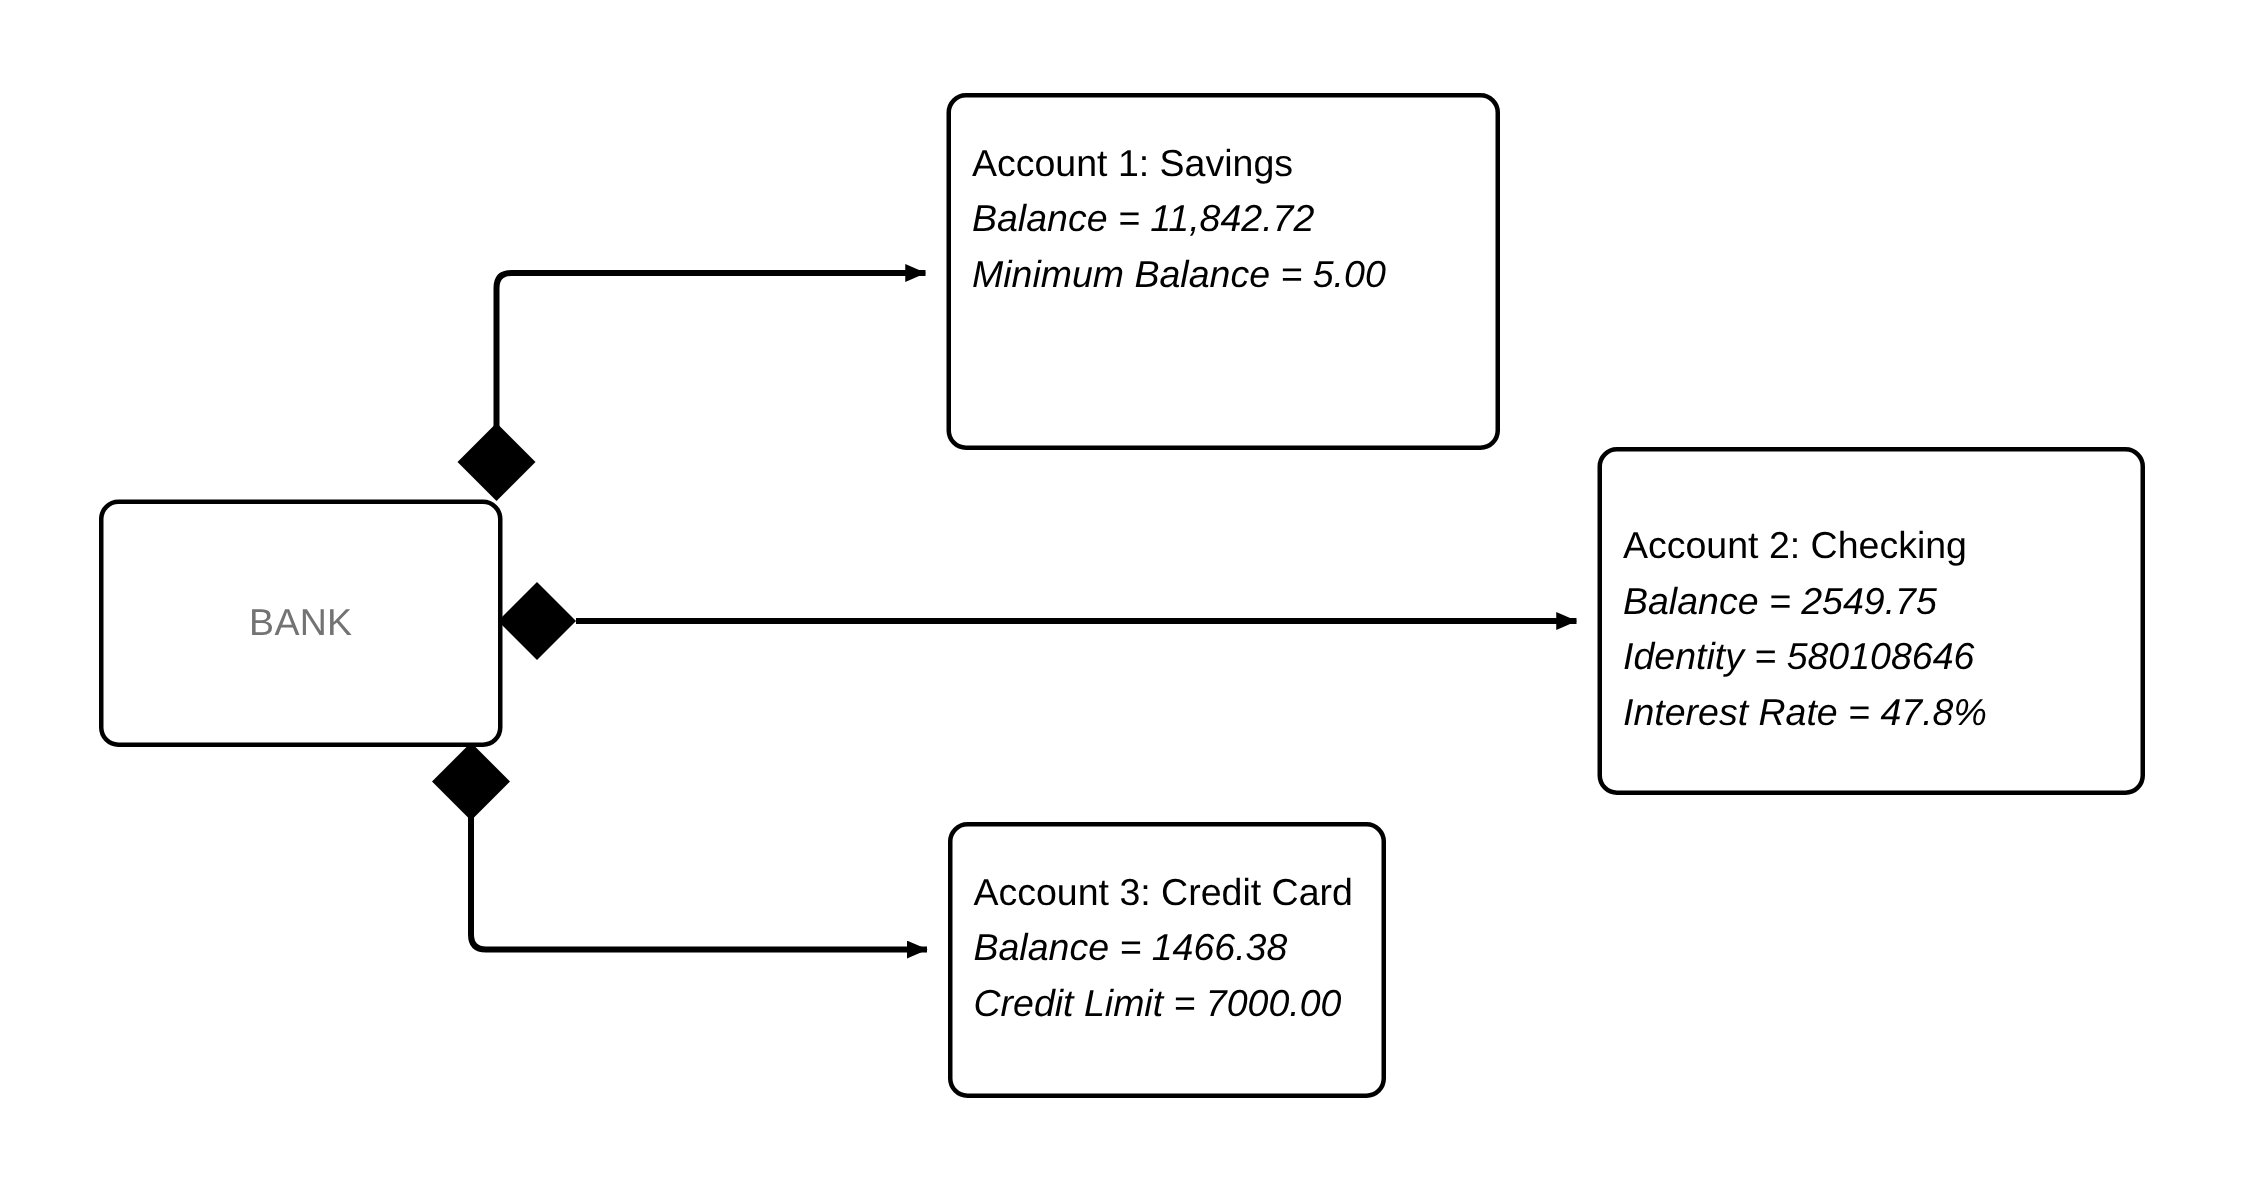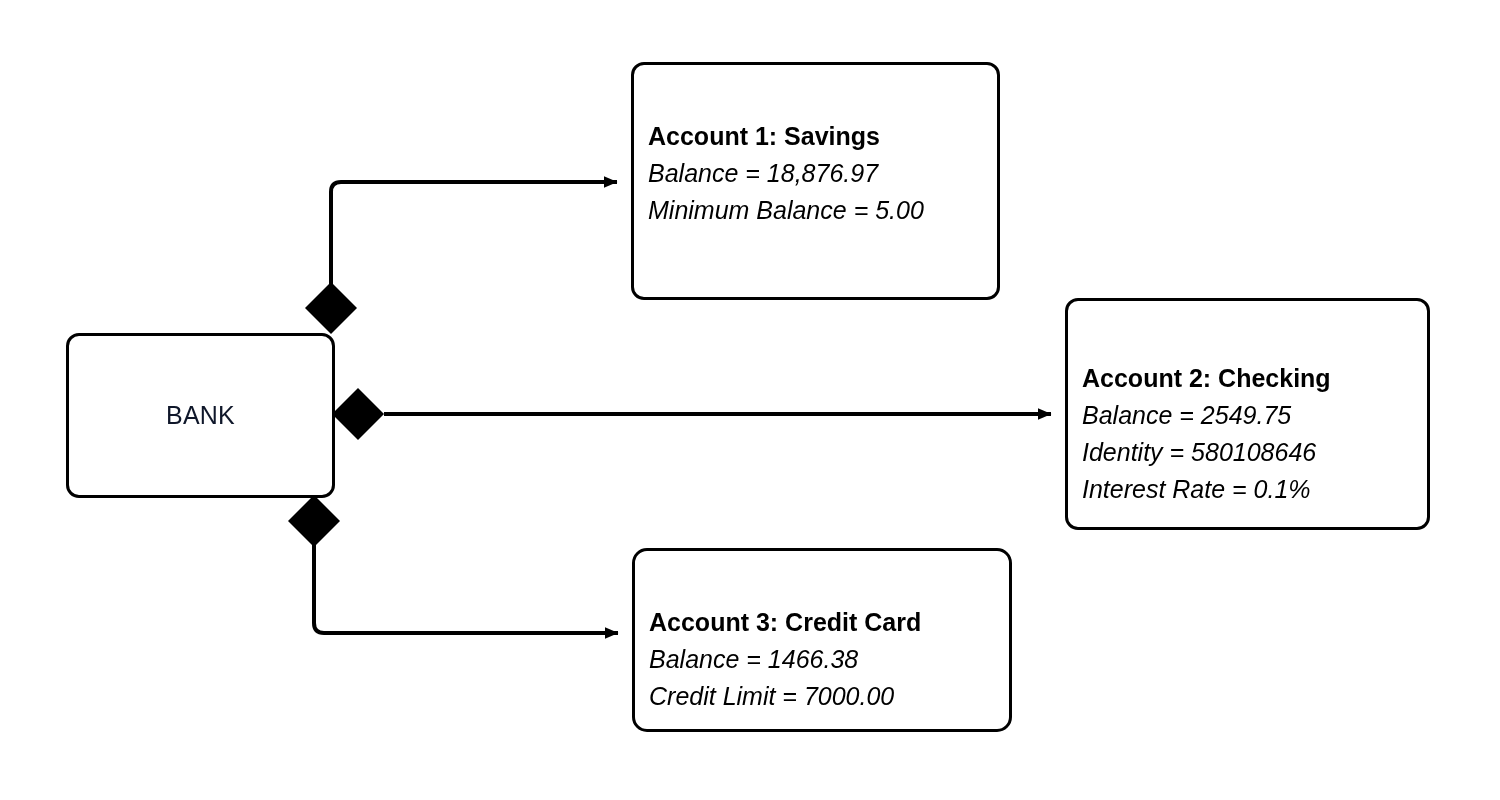--- a/index.html
+++ b/index.html
@@ -34,34 +34,33 @@
     border-radius: 13px;
   }
   .node-bank {
     display: flex;
     align-items: center;
     justify-content: center;
   }
   .bank-label {
     font-size: 25px;
     font-weight: 400;
-    color: #0f172a;
+    color: #737373;
     letter-spacing: 0.2px;
   }
   .node-account {
     padding: 26px 0 0 14px;
   }
   .acct-title {
     font-size: 25px;
-    font-weight: 700;
+    font-weight: 400;
     font-style: normal;
     color: #000000;
     line-height: 37px;
     white-space: nowrap;
-    margin-top: 27px;
   }
   .acct-attr {
     font-size: 25px;
     font-weight: 400;
     font-style: italic;
     color: #000000;
     line-height: 37px;
     white-space: nowrap;
   }
 </style>
@@ -87,30 +86,30 @@
     <polygon points="358,388 384,414 358,440 332,414" fill="#000000"></polygon>
     <polygon points="314,495 340,521 314,547 288,521" fill="#000000"></polygon>
   </svg>
 
   <div class="node node-bank" style="left:66px; top:333px; width:269px; height:165px;">
     <span class="bank-label">BANK</span>
   </div>
 
   <div class="node node-account" style="left:631px; top:62px; width:369px; height:238px;">
     <div class="acct-title">Account 1: Savings</div>
-    <div class="acct-attr">Balance = 18,876.97</div>
+    <div class="acct-attr">Balance = 11,842.72</div>
     <div class="acct-attr">Minimum Balance = 5.00</div>
   </div>
 
-  <div class="node node-account" style="left:1065px; top:298px; width:365px; height:232px; padding-top:32px;">
+  <div class="node node-account" style="left:1065px; top:298px; width:365px; height:232px; padding-top:45px;">
     <div class="acct-title">Account 2: Checking</div>
     <div class="acct-attr">Balance = 2549.75</div>
     <div class="acct-attr">Identity = 580108646</div>
-    <div class="acct-attr">Interest Rate = 0.1%</div>
+    <div class="acct-attr">Interest Rate = 47.8%</div>
   </div>
 
-  <div class="node node-account" style="left:632px; top:548px; width:380px; height:184px;border-radius:15px;">
+  <div class="node node-account" style="left:632px; top:548px; width:292px; height:184px;">
     <div class="acct-title">Account 3: Credit Card</div>
     <div class="acct-attr">Balance = 1466.38</div>
     <div class="acct-attr">Credit Limit = 7000.00</div>
   </div>
 
 </div>
 
 </body></html>

